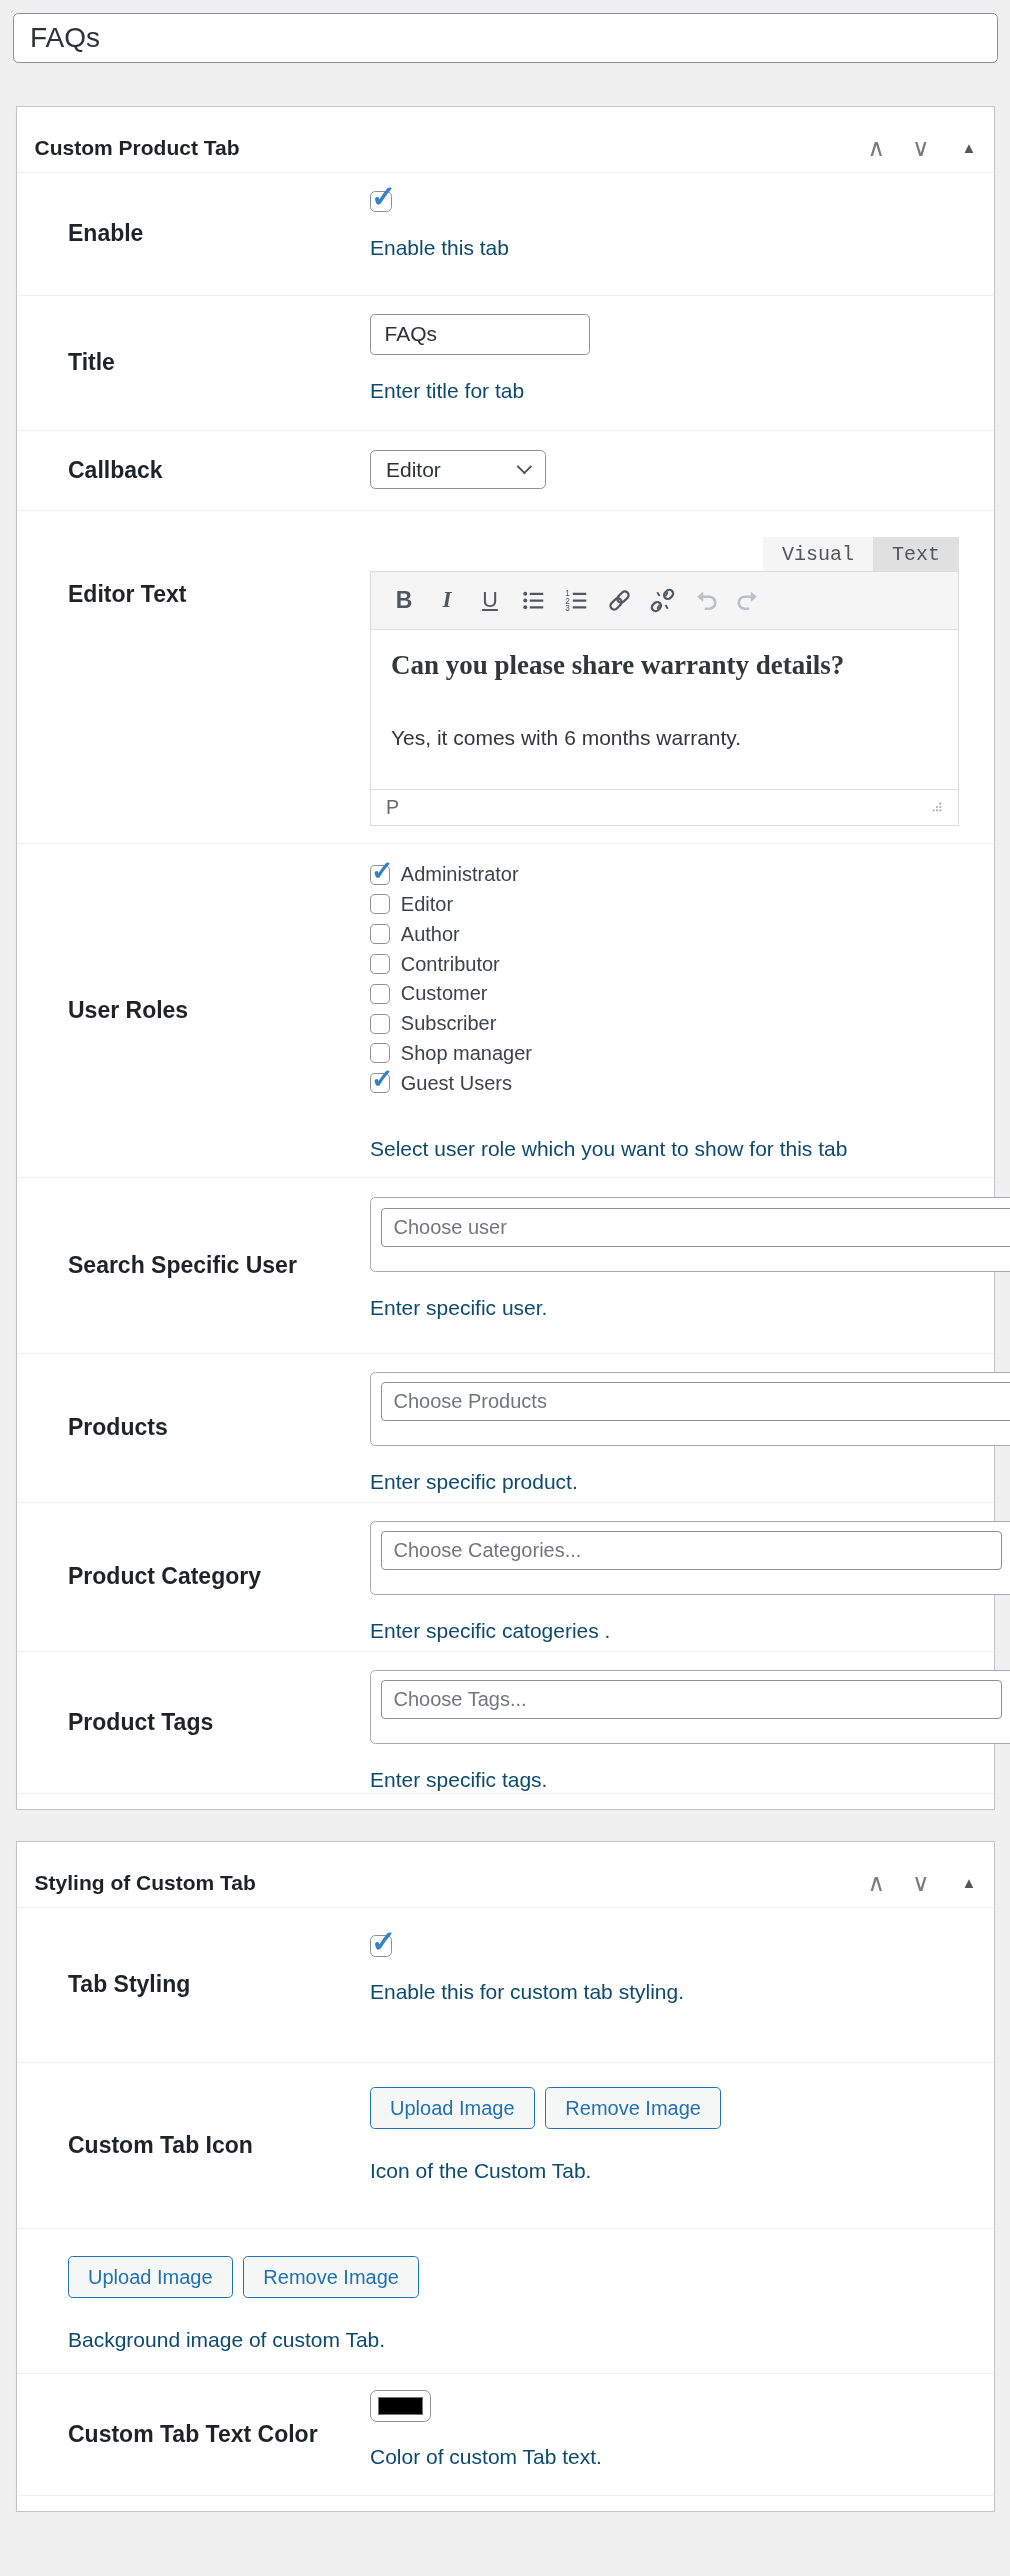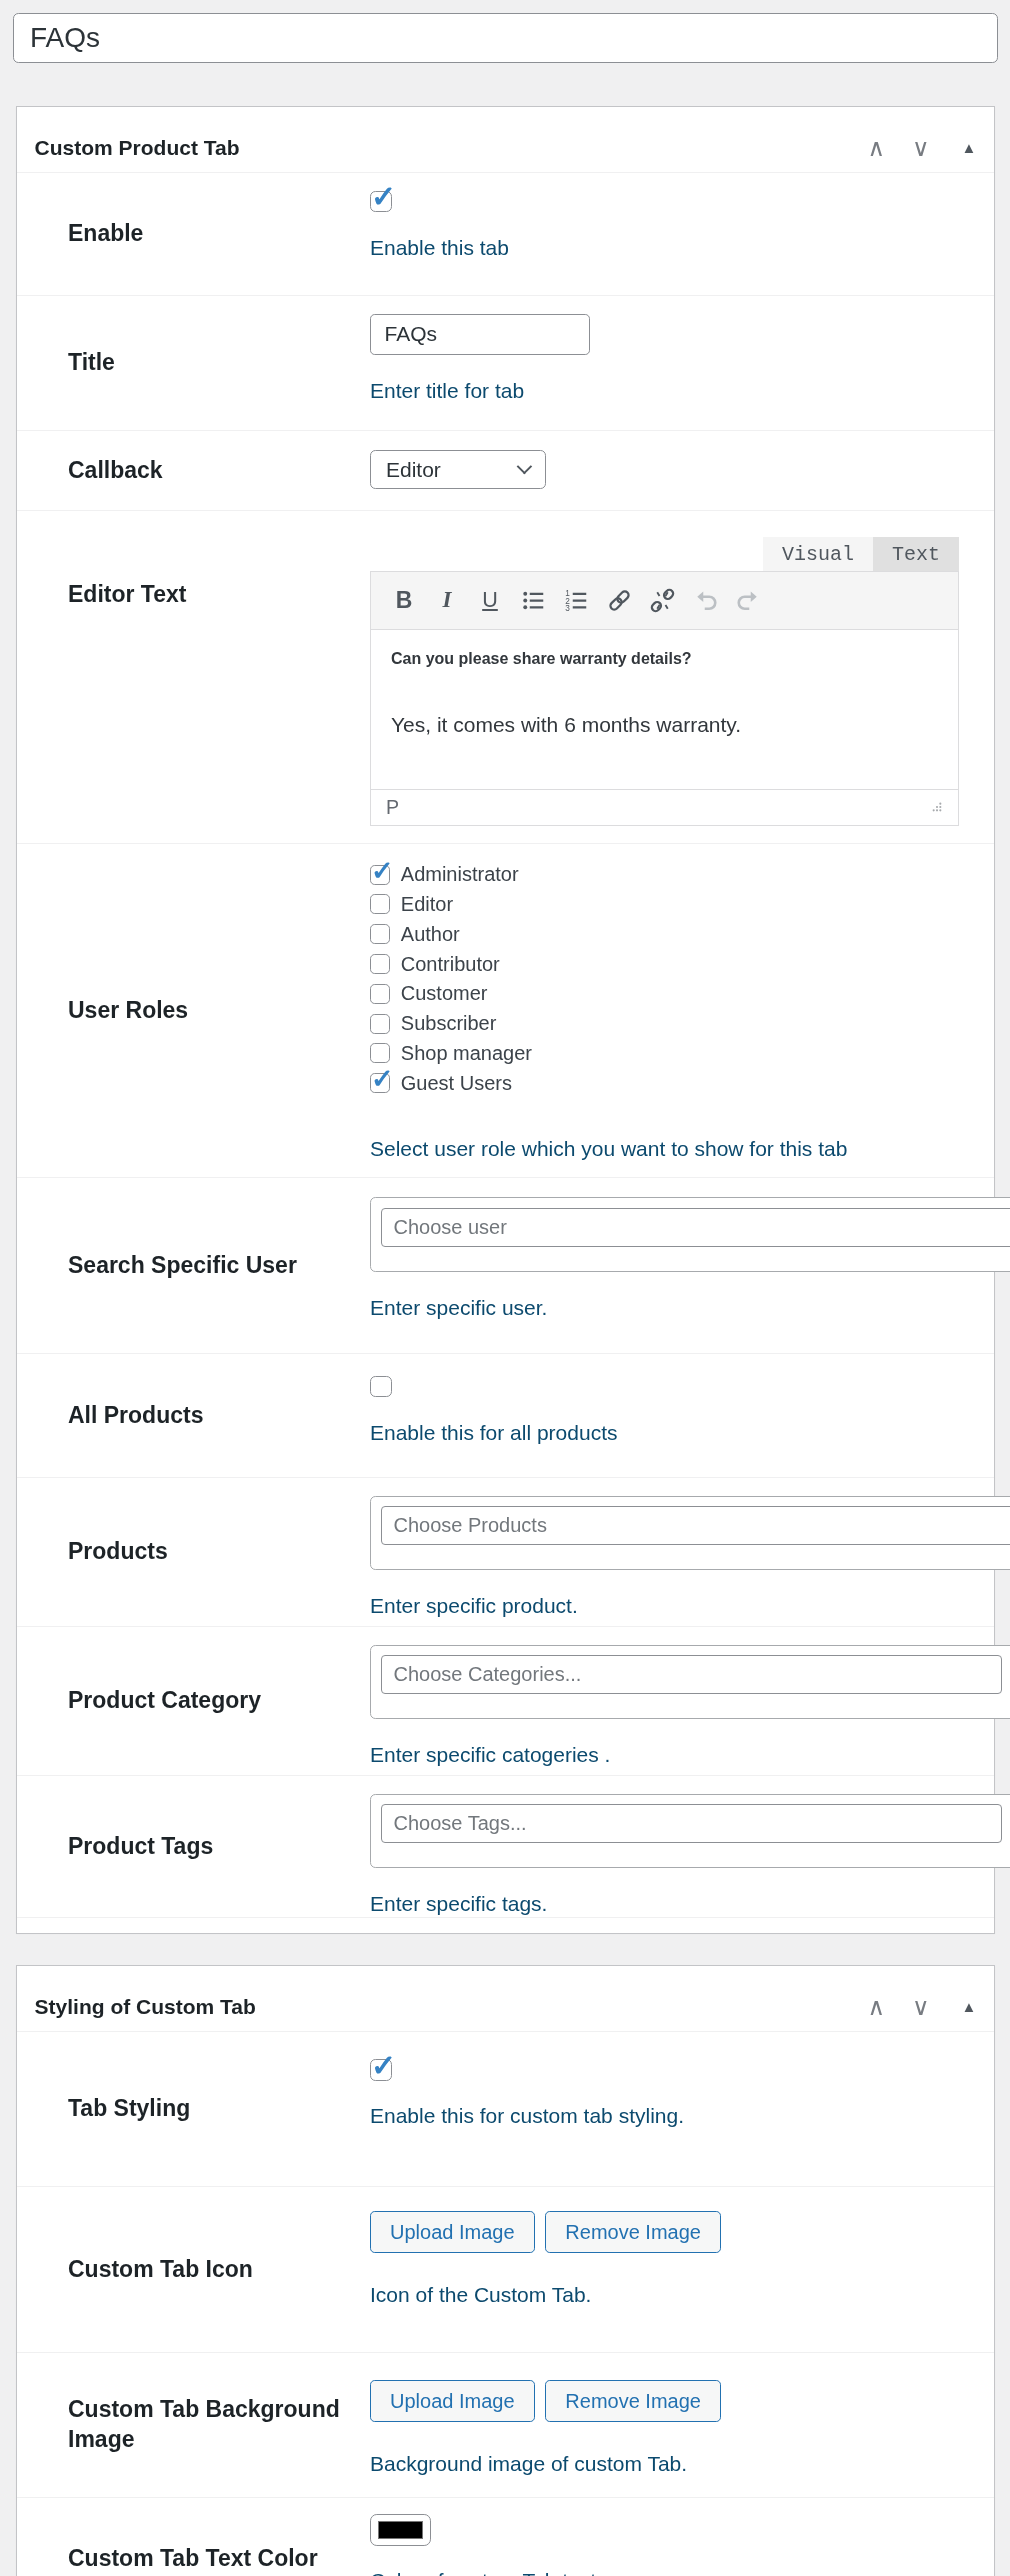--- a/index.html
+++ b/index.html
@@ -88,21 +88,21 @@
   .ed-tab { height:34px; display:flex; align-items:center; padding:0 19px; font-size:20px; color:#50575e; cursor:pointer; }
   .ed-tab.active { background:#f5f5f5; margin-bottom:-1.4px; }
   .ed-tab.inactive { background:#e0e0e0; }
   .ed-main { border:1.4px solid #dcdcde; }
   .ed-toolbar { background:#f5f5f5; border-bottom:1.4px solid #dcdcde; padding:10.8px 13.5px; display:flex; align-items:center; gap:4px; }
   .tbtn { width:39px; height:35px; display:flex; align-items:center; justify-content:center; color:#50575e; cursor:pointer; }
   .tbtn.b { font-size:23px; font-weight:bold; }
   .tbtn.i { font-size:23px; font-style:italic; font-family:"Liberation Serif",serif; font-weight:bold; }
   .tbtn.u { font-size:21.6px; text-decoration:underline; }
   .ed-content { background:#fff; padding:20px 20px 30px; min-height:159px; }
-  .ed-q { font-size:16px; font-weight:bold; color:#32373c; }
+  .ed-q { font-size:27px; font-weight:bold; color:#32373c;font-family:Liberation Serif, serif; }
   .ed-a { font-size:21px; color:#32373c; margin-top:45px; }
   .ed-status { background:#fff; border-top:1.4px solid #dcdcde; height:36px; display:flex; align-items:center; justify-content:space-between; padding:0 15px; }
   .ed-path { font-size:19.6px; color:#646970; }
 
   
   .role-item { display:flex; align-items:center; margin-bottom:6.8px; }
   .role-item .lbl { margin-left:10.8px; font-size:20px; color:#3c434a; }
   .roles-desc { margin-top:42px; white-space:nowrap; overflow:hidden; }
 
   
@@ -305,27 +305,20 @@
   <div class="row r-search">
     <div class="row-label">Search Specific User</div>
     <div class="row-content">
       <div class="s2">
         <input type="text" placeholder="Choose user" style="">
       </div>
       <div class="desc mini-desc">Enter specific user.</div>
     </div>
   </div>
 
-  <div class="row r-allprod">
-    <div class="row-label">All Products</div>
-    <div class="row-content">
-      <span class="wpcb"></span>
-      <div class="desc cb-desc">Enable this for all products</div>
-    </div>
-  </div>
 
   <div class="row r-products">
     <div class="row-label">Products</div>
     <div class="row-content">
       <div class="s2">
         <input type="text" placeholder="Choose Products" style="">
       </div>
       <div class="desc mini-desc">Enter specific product.</div>
     </div>
   </div>
@@ -372,21 +365,20 @@
     <div class="row-content">
       <div class="btn-row">
         <button class="wp-btn">Upload Image</button>
         <button class="wp-btn">Remove Image</button>
       </div>
       <div class="desc btn-desc">Icon of the Custom Tab.</div>
     </div>
   </div>
 
   <div class="row r-bg">
-    <div class="row-label">Custom Tab Background Image</div>
     <div class="row-content">
       <div class="btn-row">
         <button class="wp-btn">Upload Image</button>
         <button class="wp-btn">Remove Image</button>
       </div>
       <div class="desc btn-desc">Background image of custom Tab.</div>
     </div>
   </div>
 
   <div class="row r-color" style="border-bottom:1.4px solid #f0f0f1;">

